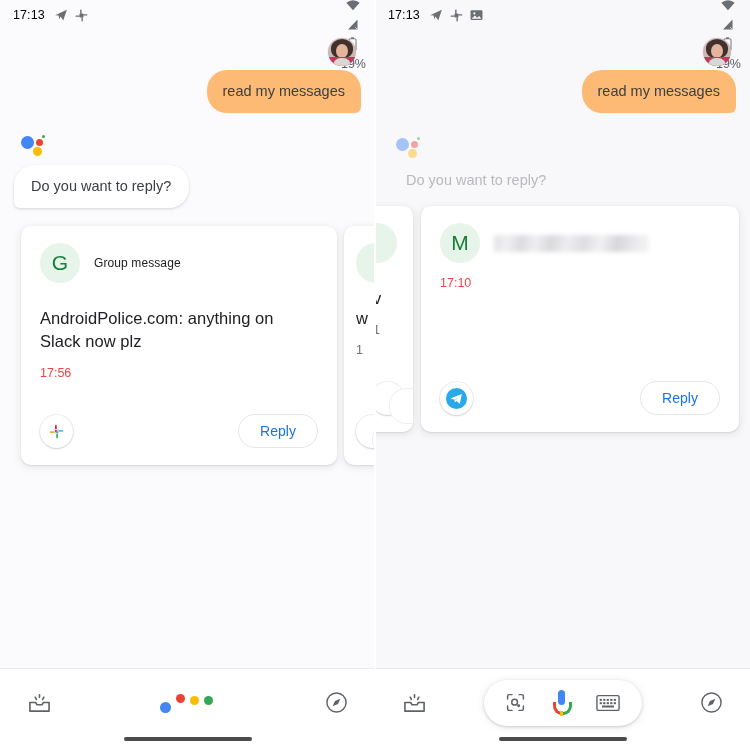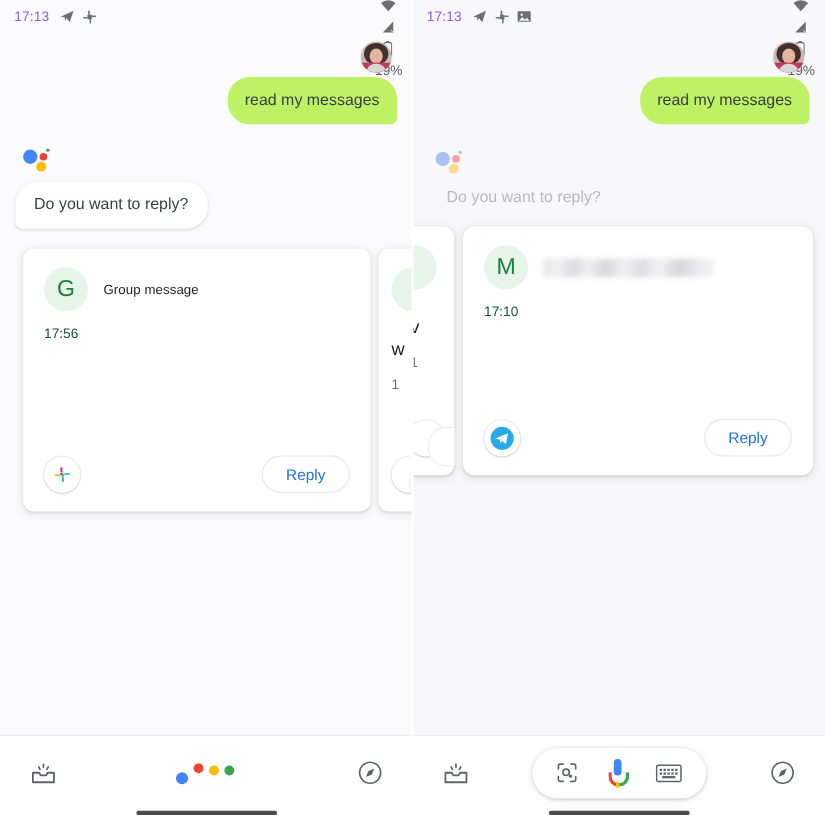--- a/index.html
+++ b/index.html
@@ -37,21 +37,21 @@
     position: relative;
     height: 30px;
     display: flex;
     align-items: center;
     padding: 0 9px 0 13px;
     background: transparent;
     box-sizing: border-box;
   }
   .sb-time {
     font-size: 12.5px;
-    color: #8b5cf6;
+    color: #000000;
     font-weight: 500;
     letter-spacing: .1px;
   }
   .sb-left-icons {
     display: flex;
     align-items: center;
     gap: 7px;
     margin-left: 9px;
   }
   .sb-spacer { flex: 1; }
@@ -117,21 +117,21 @@
     border-radius: 8px 8px 0 0;
     background: #d9d6d4;
   }
 
   .user-bubble-row {
     display: flex;
     justify-content: flex-end;
     margin-top: 4px;
   }
   .user-bubble {
-    background: #bef264;
+    background: #fdba74;
     color: #3c4043;
     font-size: 14.5px;
     line-height: 18px;
     padding: 12px 16px 13px 16px;
     border-radius: 20px 20px 6px 20px;
     max-width: 250px;
   }
 
   .assistant-logo {
     margin-top: 20px;
@@ -255,21 +255,21 @@
     font-size: 16.5px;
     line-height: 23px;
     color: #202124;
     letter-spacing: .05px;
   }
   .card.main-right .card-body { margin-top: 30px; }
 
   .card-time {
     margin-top: 13px;
     font-size: 12.5px;
-    color: #14532d;
+    color: #ef4444;
   }
 
   .card-actions {
     position: absolute;
     left: 19px;
     right: 19px;
     bottom: 17px;
     display: flex;
     align-items: center;
     justify-content: space-between;
@@ -528,20 +528,21 @@
           <div class="peek-time">1</div>
           <div class="peek-pill"></div>
           <div class="peek-pill2"></div>
         </div>
 
         <div class="card main-left">
           <div class="card-head">
             <div class="sender-avatar">G</div>
             <div class="sender-name">Group message</div>
           </div>
+          <div class="card-body">AndroidPolice.com: anything on Slack now plz</div>
           <div class="card-time">17:56</div>
           <div class="card-actions">
             <div class="app-icon-btn">
               <svg width="15" height="15" viewBox="0 0 24 24">
                 <rect x="9.6" y="1.2" width="2.8" height="8" rx="1.4" fill="#e01e5a"></rect>
                 <rect x="11.6" y="14.8" width="2.8" height="8" rx="1.4" fill="#2eb67d"></rect>
                 <rect x="1.2" y="11.6" width="8" height="2.8" rx="1.4" fill="#ecb22e"></rect>
                 <rect x="14.8" y="9.6" width="8" height="2.8" rx="1.4" fill="#36c5f0"></rect>
                 <rect x="8.4" y="8.4" width="7.2" height="7.2" rx="1.3" fill="#cfd3d7"></rect>
                 <rect x="9.6" y="9.6" width="2.8" height="2.8" fill="#e01e5a"></rect>

